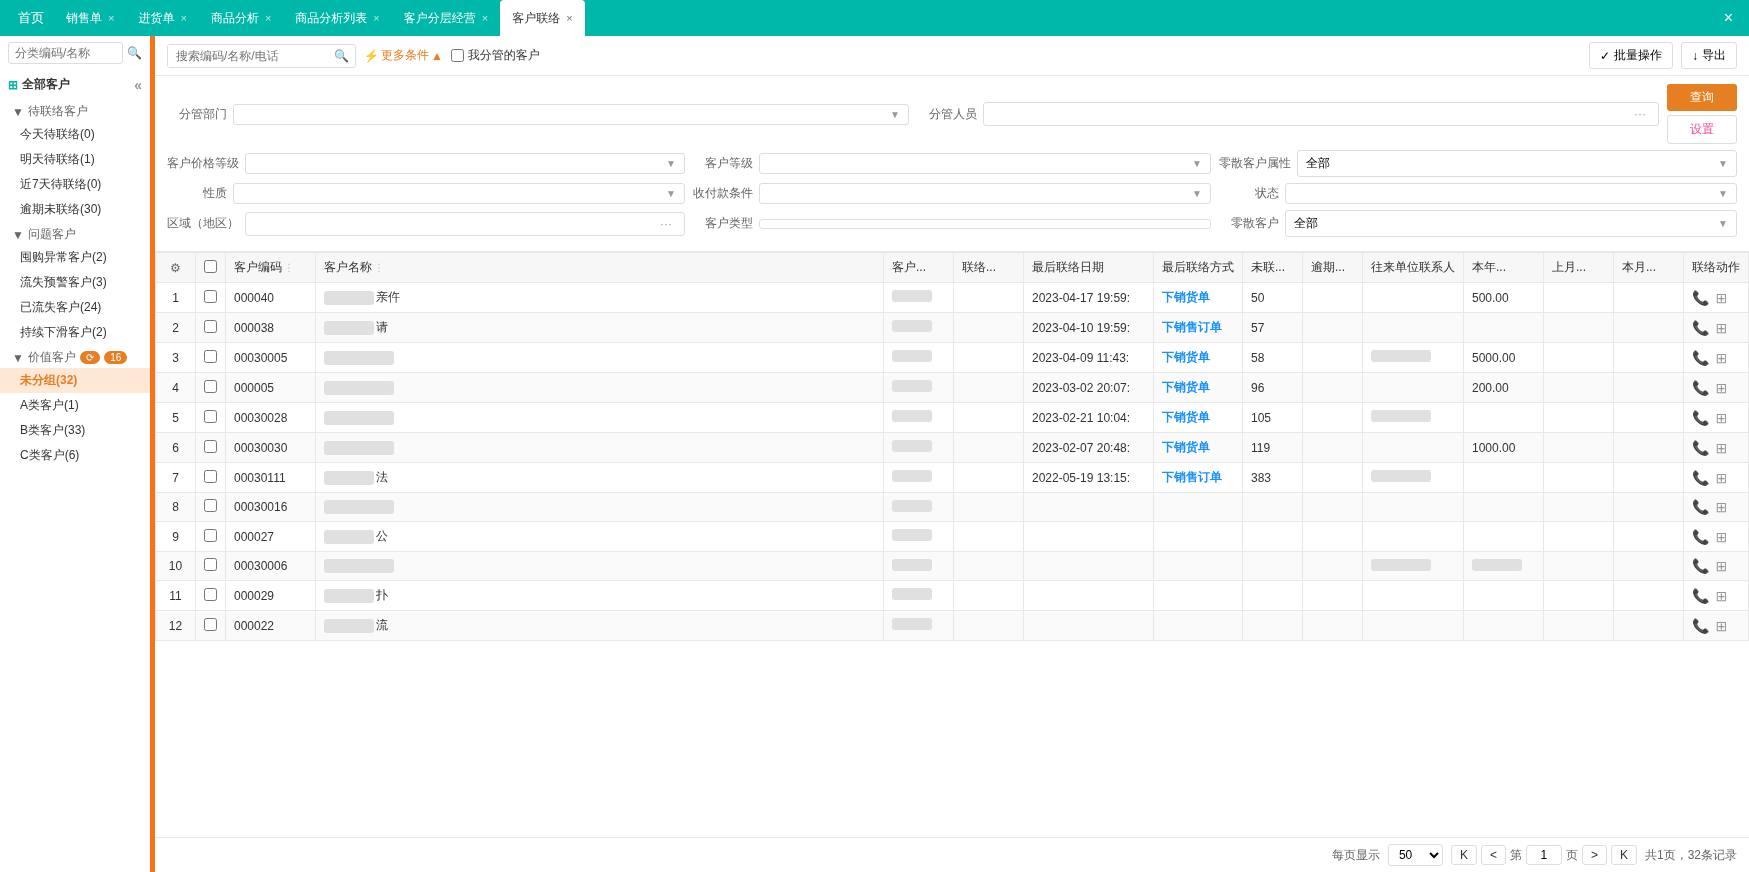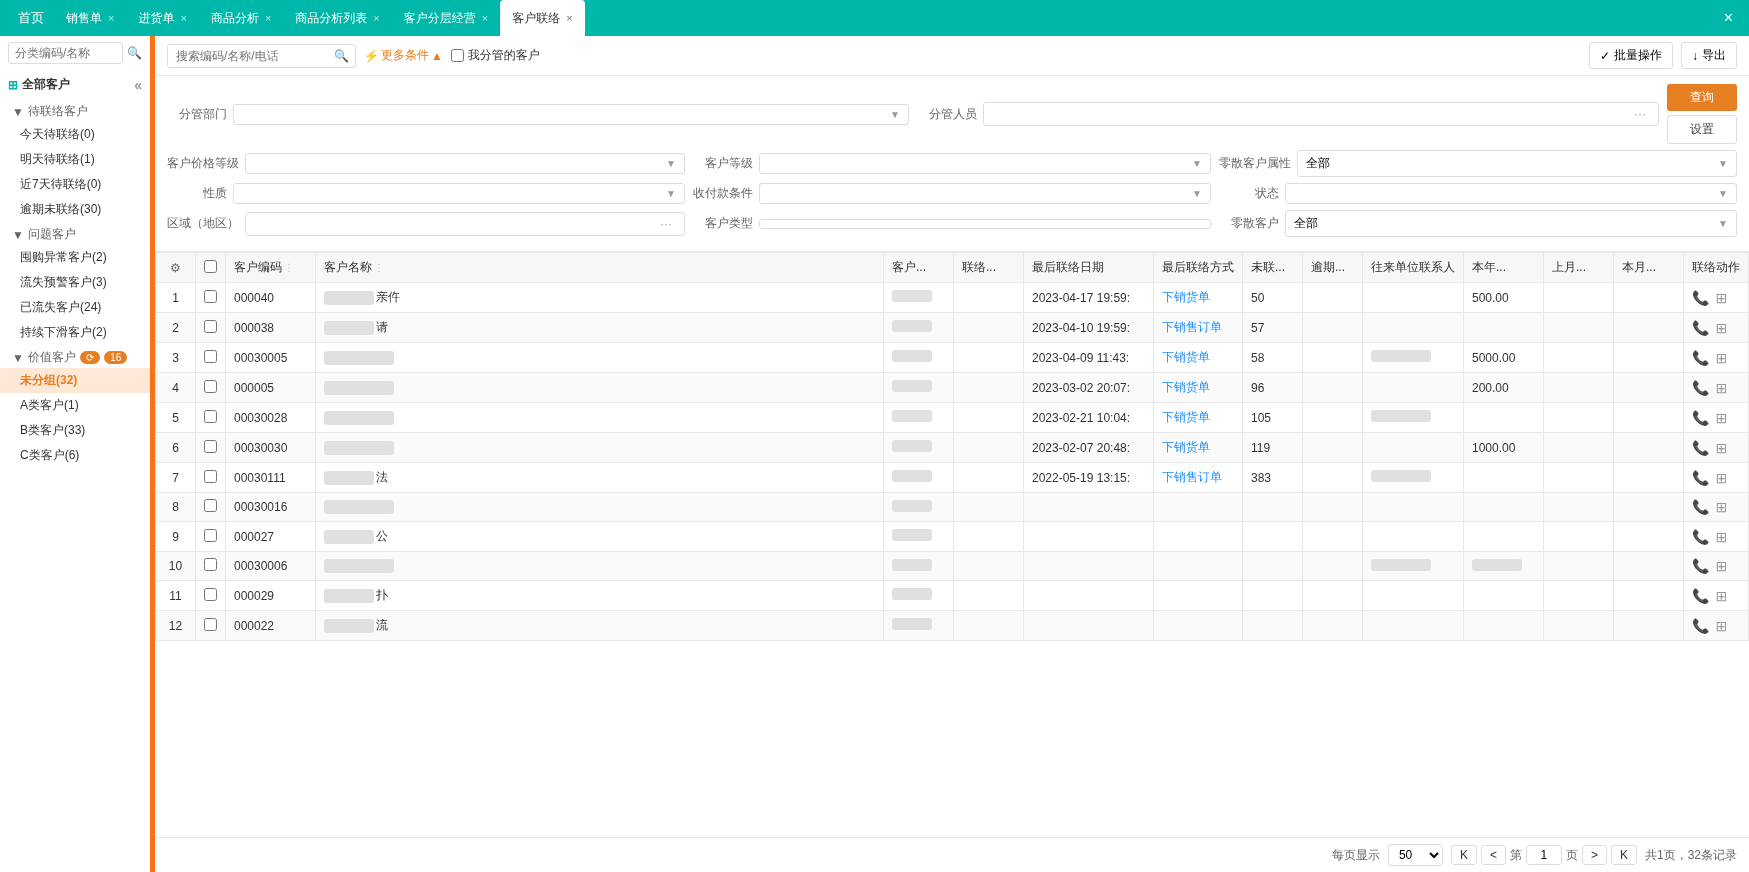--- a/index.html
+++ b/index.html
@@ -85,21 +85,21 @@
       font-size: 12px; outline: none; background: #fff; cursor: pointer;
       display: flex; align-items: center; justify-content: space-between; min-width: 80px;
     }
     .adv-select .chev { color: #999; font-size: 10px; }
     .adv-dots { color: #999; cursor: pointer; padding: 0 4px; }
     .btn-query {
       background: #e67e22; color: #fff; border: none; border-radius: 3px;
       padding: 5px 16px; cursor: pointer; font-size: 12px;
     }
     .btn-reset {
-      background: #fff; color: #404040; border: 1px solid #ddd; border-radius: 3px;
+      background: #fff; color: #ec4899; border: 1px solid #ddd; border-radius: 3px;
       padding: 5px 16px; cursor: pointer; font-size: 12px;
     }
     .adv-filter-actions { display: flex; flex-direction: column; gap: 4px; min-width: 70px; }
 
     
     .table-area { flex: 1; overflow: auto; background: #fff; }
     table { width: 100%; border-collapse: collapse; }
     thead tr { background: #f7f7f7; }
     th, td {
       border: 1px solid #e8e8e8; padding: 6px 8px; white-space: nowrap;
@@ -115,21 +115,21 @@
     .col-contact { width: 70px; }
     .col-date { width: 130px; }
     .col-method { width: 80px; }
     .col-unlink { width: 60px; }
     .col-overdue { width: 60px; }
     .col-unit { width: 100px; }
     .col-thisyear { width: 80px; }
     .col-lastmonth { width: 70px; }
     .col-thismonth { width: 70px; }
     .col-action { width: 48px; }
-    .link { color: #1890ff; cursor: pointer; text-decoration: none; }
+    .link { color: #1890ff; cursor: pointer; text-decoration: none; font-weight: bold; }
     .action-icons { display: flex; gap: 6px; }
     .action-icon { color: #999; cursor: pointer; font-size: 14px; }
     .gear-th { color: #666; cursor: pointer; }
 
     
     .table-footer {
       display: flex; align-items: center; padding: 6px 12px; background: #fff;
       border-top: 1px solid #e8e8e8; gap: 8px; justify-content: flex-end;
     }
     .footer-label { color: #666; }

